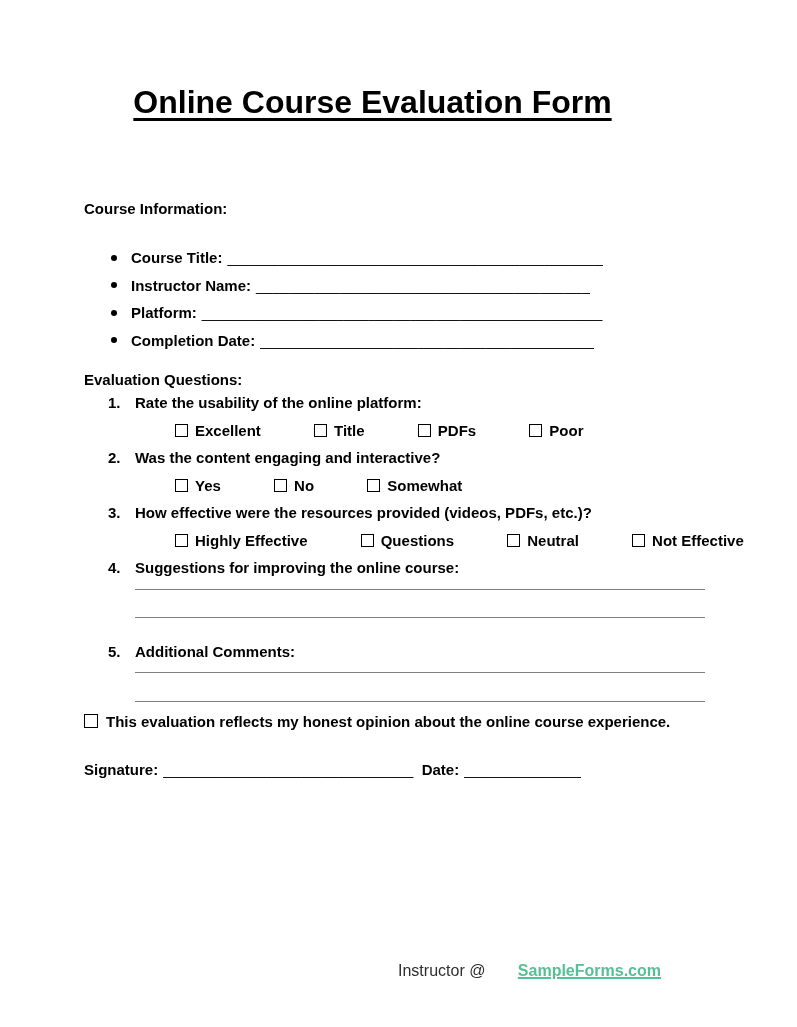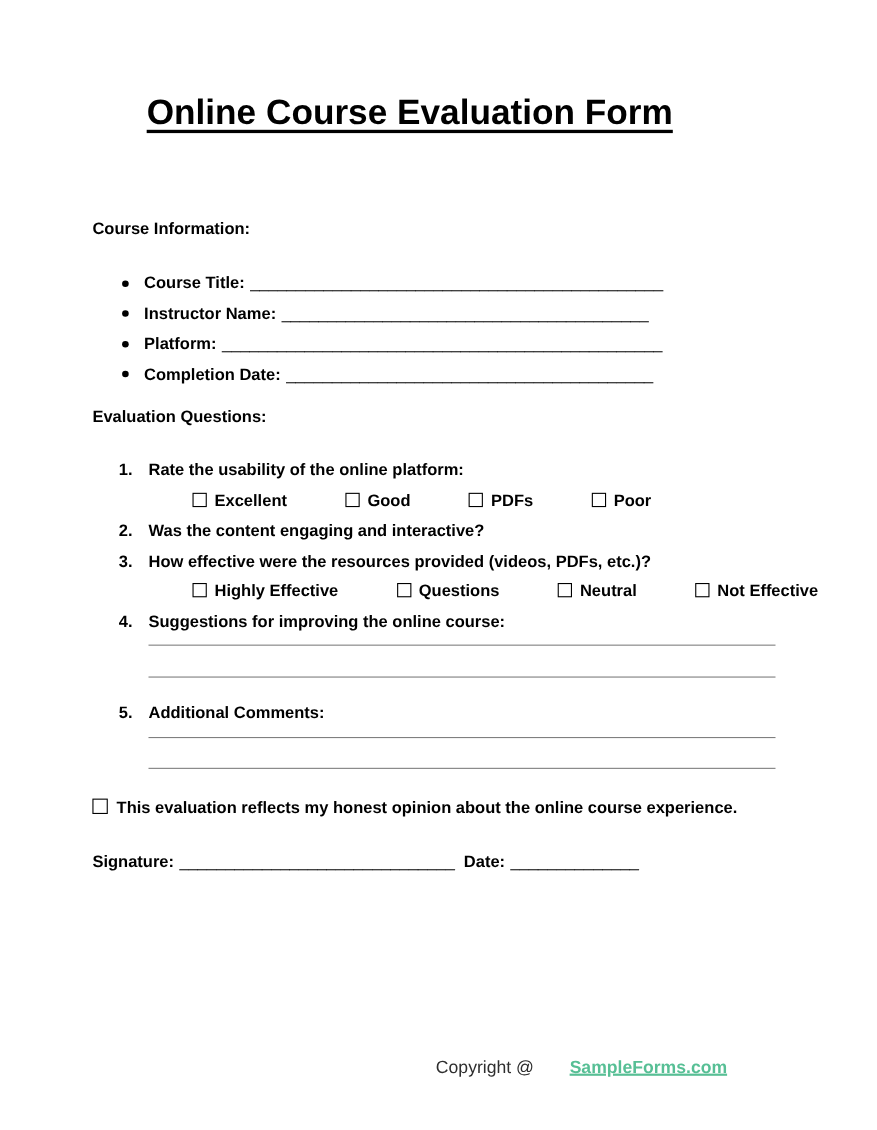--- a/index.html
+++ b/index.html
@@ -43,21 +43,21 @@
   .bullet-dot {
     flex: 0 0 auto;
     width: 6px; height: 6px;
     margin-left: 27px; margin-right: 14px;
     border-radius: 50%;
     background: #000;
   }
   .field-label { font-size: 15px; font-weight: bold; }
   .field-line  { font-size: 15px; font-weight: 400; margin-left: 5px; letter-spacing: 0; }
 
-  .question-list { margin-top: 25px; }
+  .question-list { }
   .q-line {
     line-height: 27.5px;
     font-size: 15px;
     font-weight: bold;
     white-space: nowrap;
   }
   .q-num {
     display: inline-block;
     width: 51px;
     padding-left: 24px;
@@ -76,21 +76,21 @@
   .answer-line {
     margin-left: 51px;
     width: 570px;
     border-bottom: 1px solid #7f7f7f;
   }
   .al-first  { height: 7px; }
   .al-next   { height: 27.5px; }
   .gap-q5    { margin-top: 19.5px; }
 
   .declaration-row {
-    margin-top: 22px;
+    margin-top: 6px;
     line-height: 27.5px;
     font-size: 15px;
     font-weight: bold;
     white-space: nowrap;
   }
   .decl-cbx { width: 12px; height: 12px; margin-right: 8px; }
 
   .signature-row {
     margin-top: 21px;
     line-height: 27.5px;
@@ -150,27 +150,32 @@
 
   <div class="section-heading heading-eval">Evaluation Questions:</div>
 
   <div class="question-list">
 
     <div class="q-line">
       <span class="q-num">1.</span><span>Rate the usability of the online platform:</span>
     </div>
     <div class="q-line opt-row">
       <span class="option"><span class="cbx"></span><span>Excellent</span></span>
-      <span class="option"><span class="cbx"></span><span>Good</span></span>
+      <span class="option"><span class="cbx"></span><span>Title</span></span>
       <span class="option"><span class="cbx"></span><span>PDFs</span></span>
       <span class="option"><span class="cbx"></span><span>Poor</span></span>
     </div>
 
     <div class="q-line">
       <span class="q-num">2.</span><span>Was the content engaging and interactive?</span>
+    </div>
+    <div class="q-line opt-row">
+      <span class="option"><span class="cbx"></span><span>Yes</span></span>
+      <span class="option"><span class="cbx"></span><span>No</span></span>
+      <span class="option"><span class="cbx"></span><span>Somewhat</span></span>
     </div>
 
     <div class="q-line">
       <span class="q-num">3.</span><span>How effective were the resources provided (videos, PDFs, etc.)?</span>
     </div>
     <div class="q-line opt-row">
       <span class="option"><span class="cbx"></span><span>Highly Effective</span></span>
       <span class="option"><span class="cbx"></span><span>Questions</span></span>
       <span class="option"><span class="cbx"></span><span>Neutral</span></span>
       <span class="option"><span class="cbx"></span><span>Not Effective</span></span>
@@ -193,16 +198,16 @@
   <div class="declaration-row">
     <span class="cbx decl-cbx"></span><span>This evaluation reflects my honest opinion about the online course experience.</span>
   </div>
 
   <div class="signature-row">
     <span class="sig-label">Signature:</span><span class="sig-line">______________________________</span>
     <span class="sig-label">Date:</span><span class="sig-line">______________</span>
   </div>
 
   <div class="footer">
-    <span class="copyright">Copyright @ </span><span class="footer-link" style="color: rgb(87, 191, 149); margin-left: 28px;">SampleForms.com</span>
+    <span class="copyright">Instructor @ </span><span class="footer-link" style="color: rgb(87, 191, 149); margin-left: 28px;">SampleForms.com</span>
   </div>
 
 </div>
 
 </body></html>

